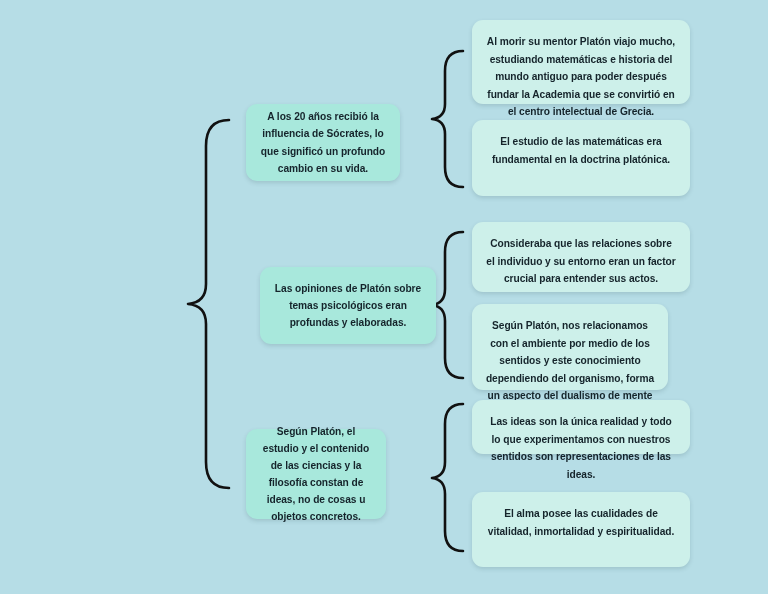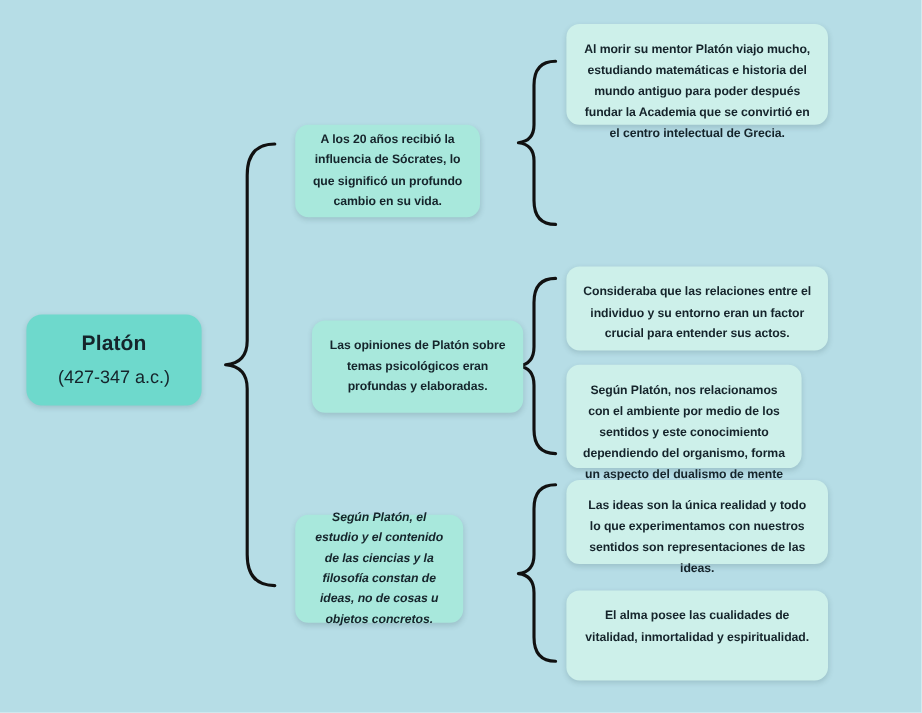--- a/index.html
+++ b/index.html
@@ -116,51 +116,50 @@
 
     <path d="M 463,404
              C 448,404 445,414 445,424
              L 445,462
              C 445,471 441,477 432,478
              C 441,479 445,485 445,494
              L 445,531
              C 445,541 448,551 463,551" fill="none" stroke="#111111" stroke-width="2.6" stroke-linecap="round" stroke-linejoin="round"></path>
   </svg>
 
-  <div class="node node-root" style="left:22px; top:262px; width:146px; height:76px;">
-    <div class="root-title">Platón</div>
-    <div class="root-sub">(427-347 a.c.)</div>
-  </div>
 
   <div class="node node-branch" style="left:246px; top:104px; width:154px; height:77px;">
     <div class="txt">A los 20 años recibió la influencia de Sócrates, lo que significó un profundo cambio en su vida.</div>
   </div>
 
   <div class="node node-leaf leaf-top" style="left:472px; top:20px; width:218px; height:84px;">
     <div class="txt">Al morir su mentor Platón viajo mucho, estudiando matemáticas e historia del mundo antiguo para poder después fundar la Academia que se convirtió en el centro intelectual de Grecia.</div>
   </div>
 
+  <div class="node node-leaf leaf-top" style="left:472px; top:120px; width:218px; height:76px;">
+    <div class="txt">El estudio de las matemáticas era fundamental en la doctrina platónica.</div>
+  </div>
 
   <div class="node node-branch" style="left:260px; top:267px; width:176px; height:77px;">
     <div class="txt">Las opiniones de Platón sobre temas psicológicos eran profundas y elaboradas.</div>
   </div>
 
   <div class="node node-leaf leaf-top" style="left:472px; top:222px; width:218px; height:70px;">
-    <div class="txt">Consideraba que las relaciones entre el individuo y su entorno eran un factor crucial para entender sus actos.</div>
+    <div class="txt">Consideraba que las relaciones sobre el individuo y su entorno eran un factor crucial para entender sus actos.</div>
   </div>
 
   <div class="node node-leaf leaf-top" style="left:472px; top:304px; width:196px; height:86px;">
     <div class="txt">Según Platón, nos relacionamos con el ambiente por medio de los sentidos y este conocimiento dependiendo del organismo, forma un aspecto del dualismo de mente y cuerpo.</div>
   </div>
 
-  <div class="node node-branch" style="left:246px; top:429px; width:140px; height:90px;font-style:italic;">
+  <div class="node node-branch" style="left:246px; top:429px; width:140px; height:90px;">
     <div class="txt">Según Platón, el estudio y el contenido de las ciencias y la filosofía constan de ideas, no de cosas u objetos concretos.</div>
   </div>
 
-  <div class="node node-leaf leaf-top" style="left:472px; top:400px; width:218px; height:70px;align-items:flex-end;">
+  <div class="node node-leaf leaf-top" style="left:472px; top:400px; width:218px; height:54px;align-items:flex-end;">
     <div class="txt">Las ideas son la única realidad y todo lo que experimentamos con nuestros sentidos son representaciones de las ideas.</div>
   </div>
 
   <div class="node node-leaf leaf-top" style="left:472px; top:492px; width:218px; height:75px;align-items:center;">
     <div class="txt">El alma posee las cualidades de vitalidad, inmortalidad y espiritualidad.</div>
   </div>
 
 </div>
 
 </body></html>

